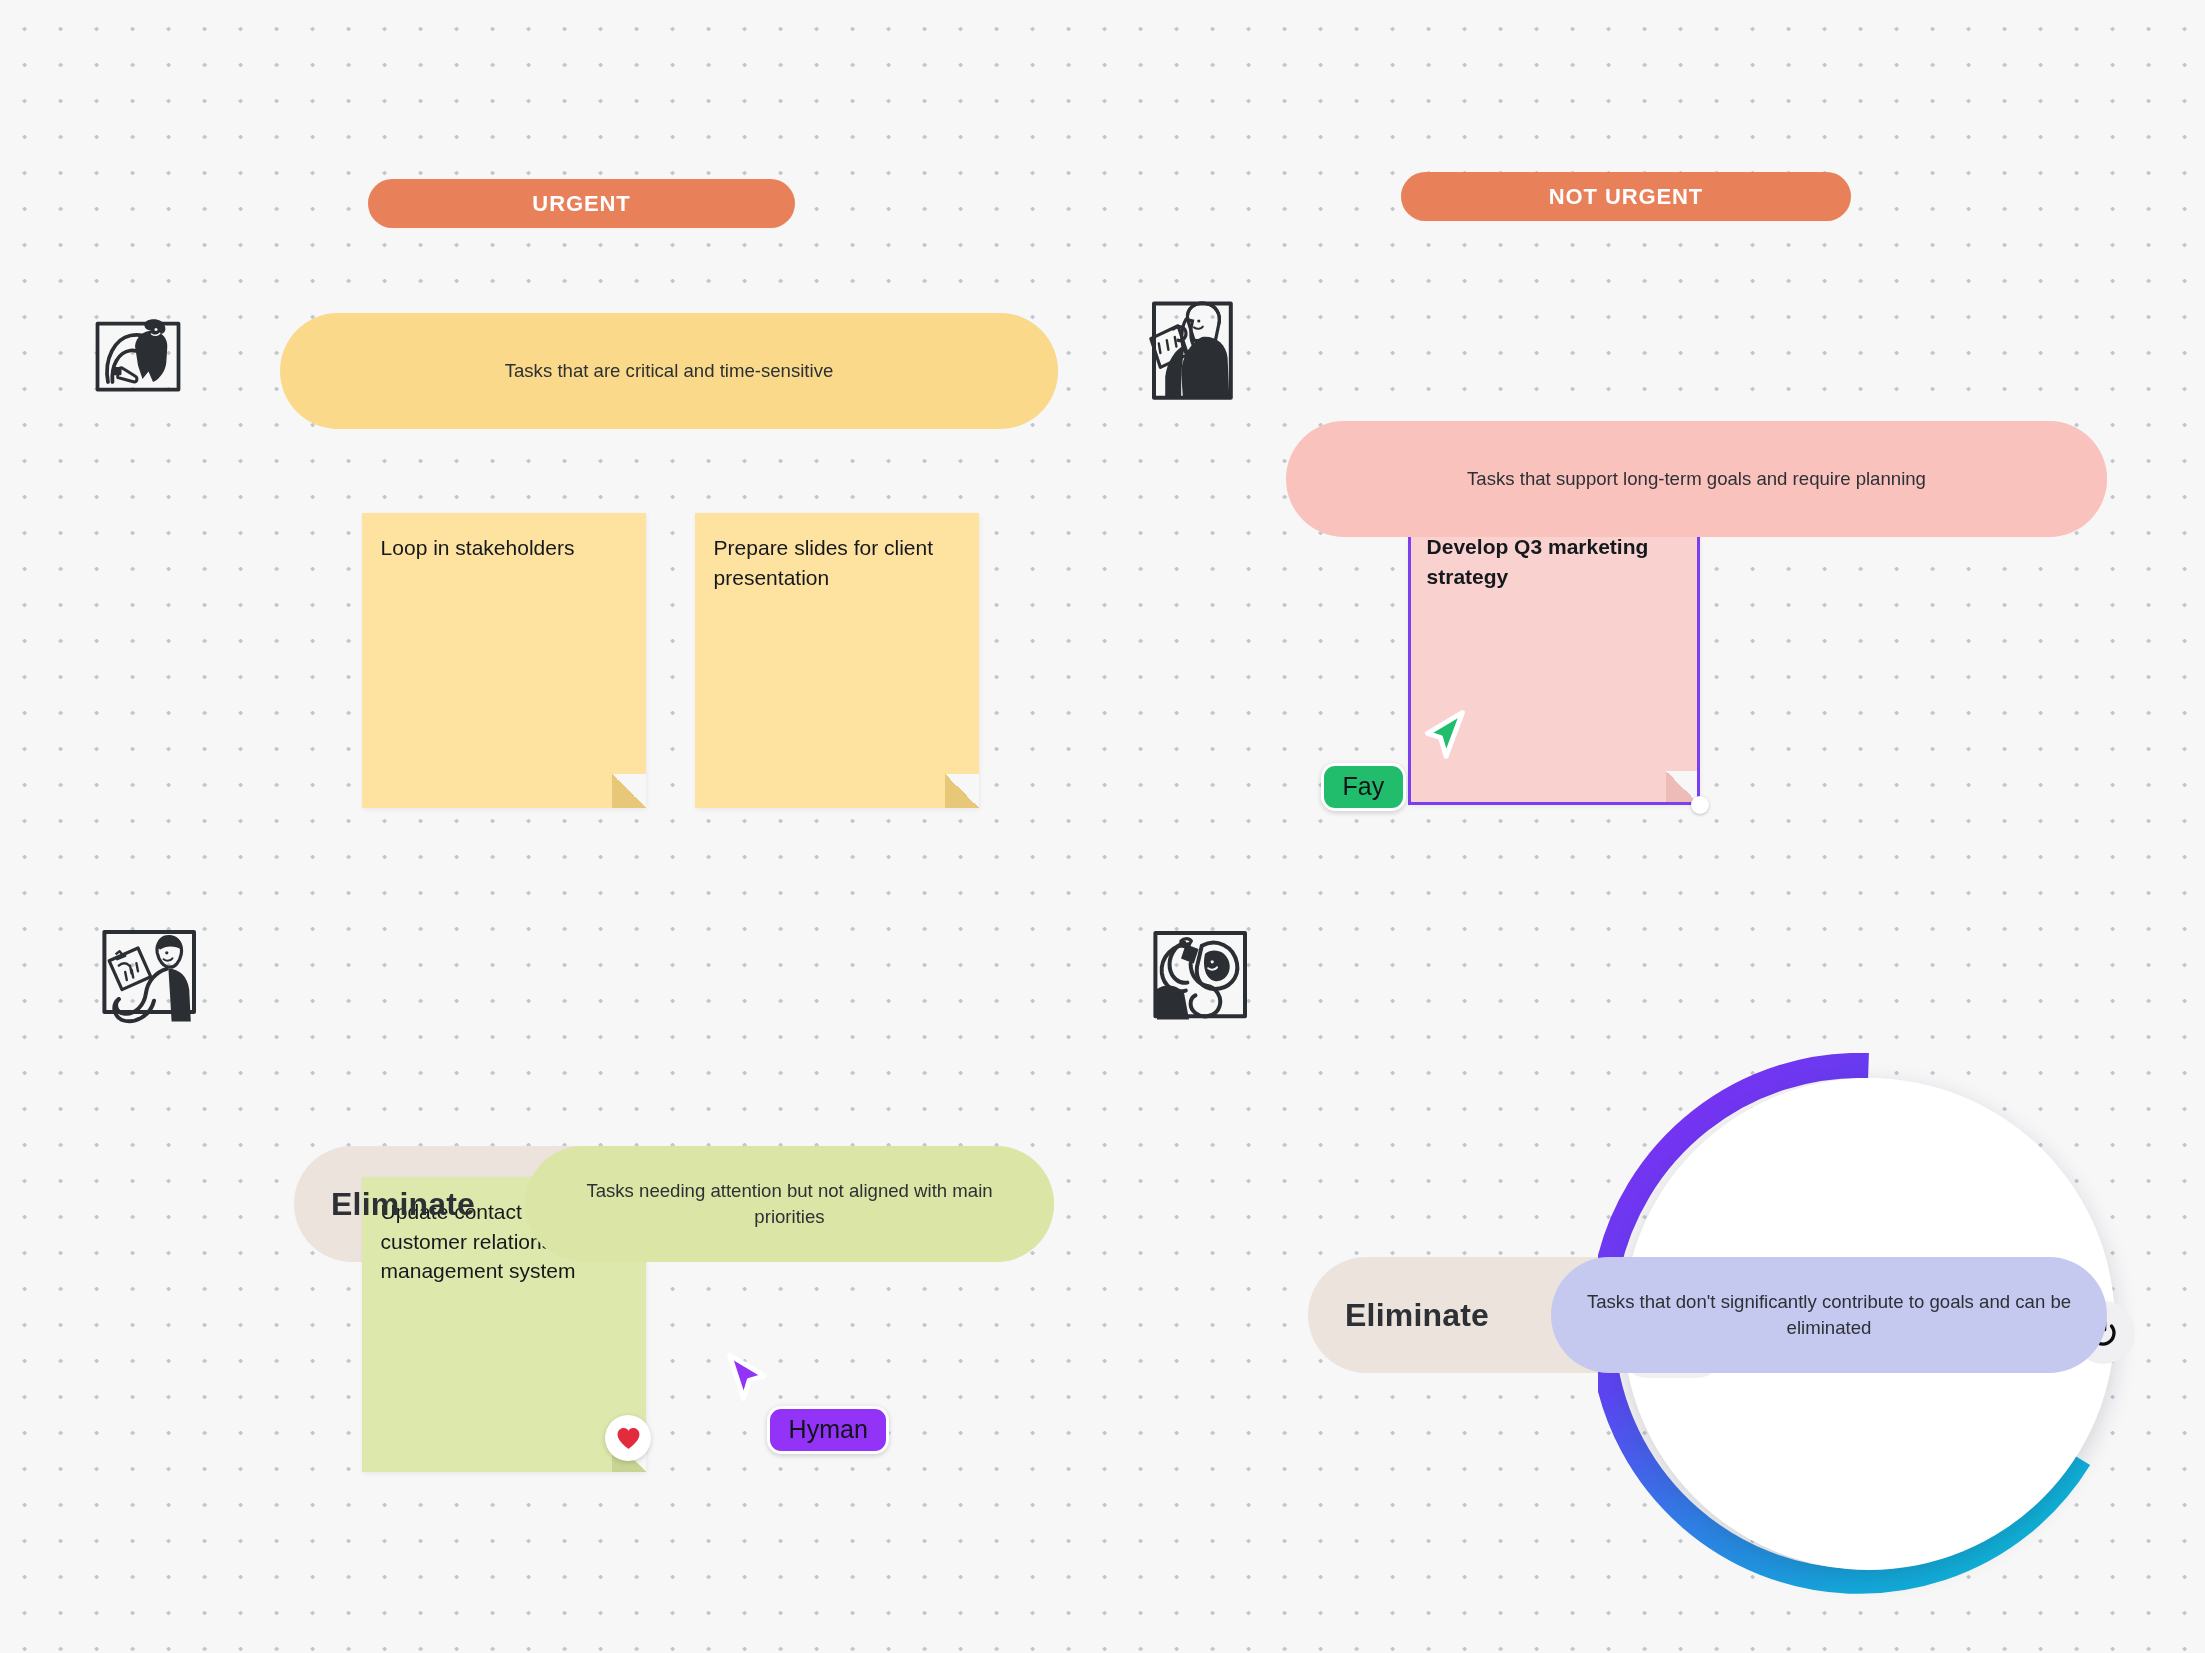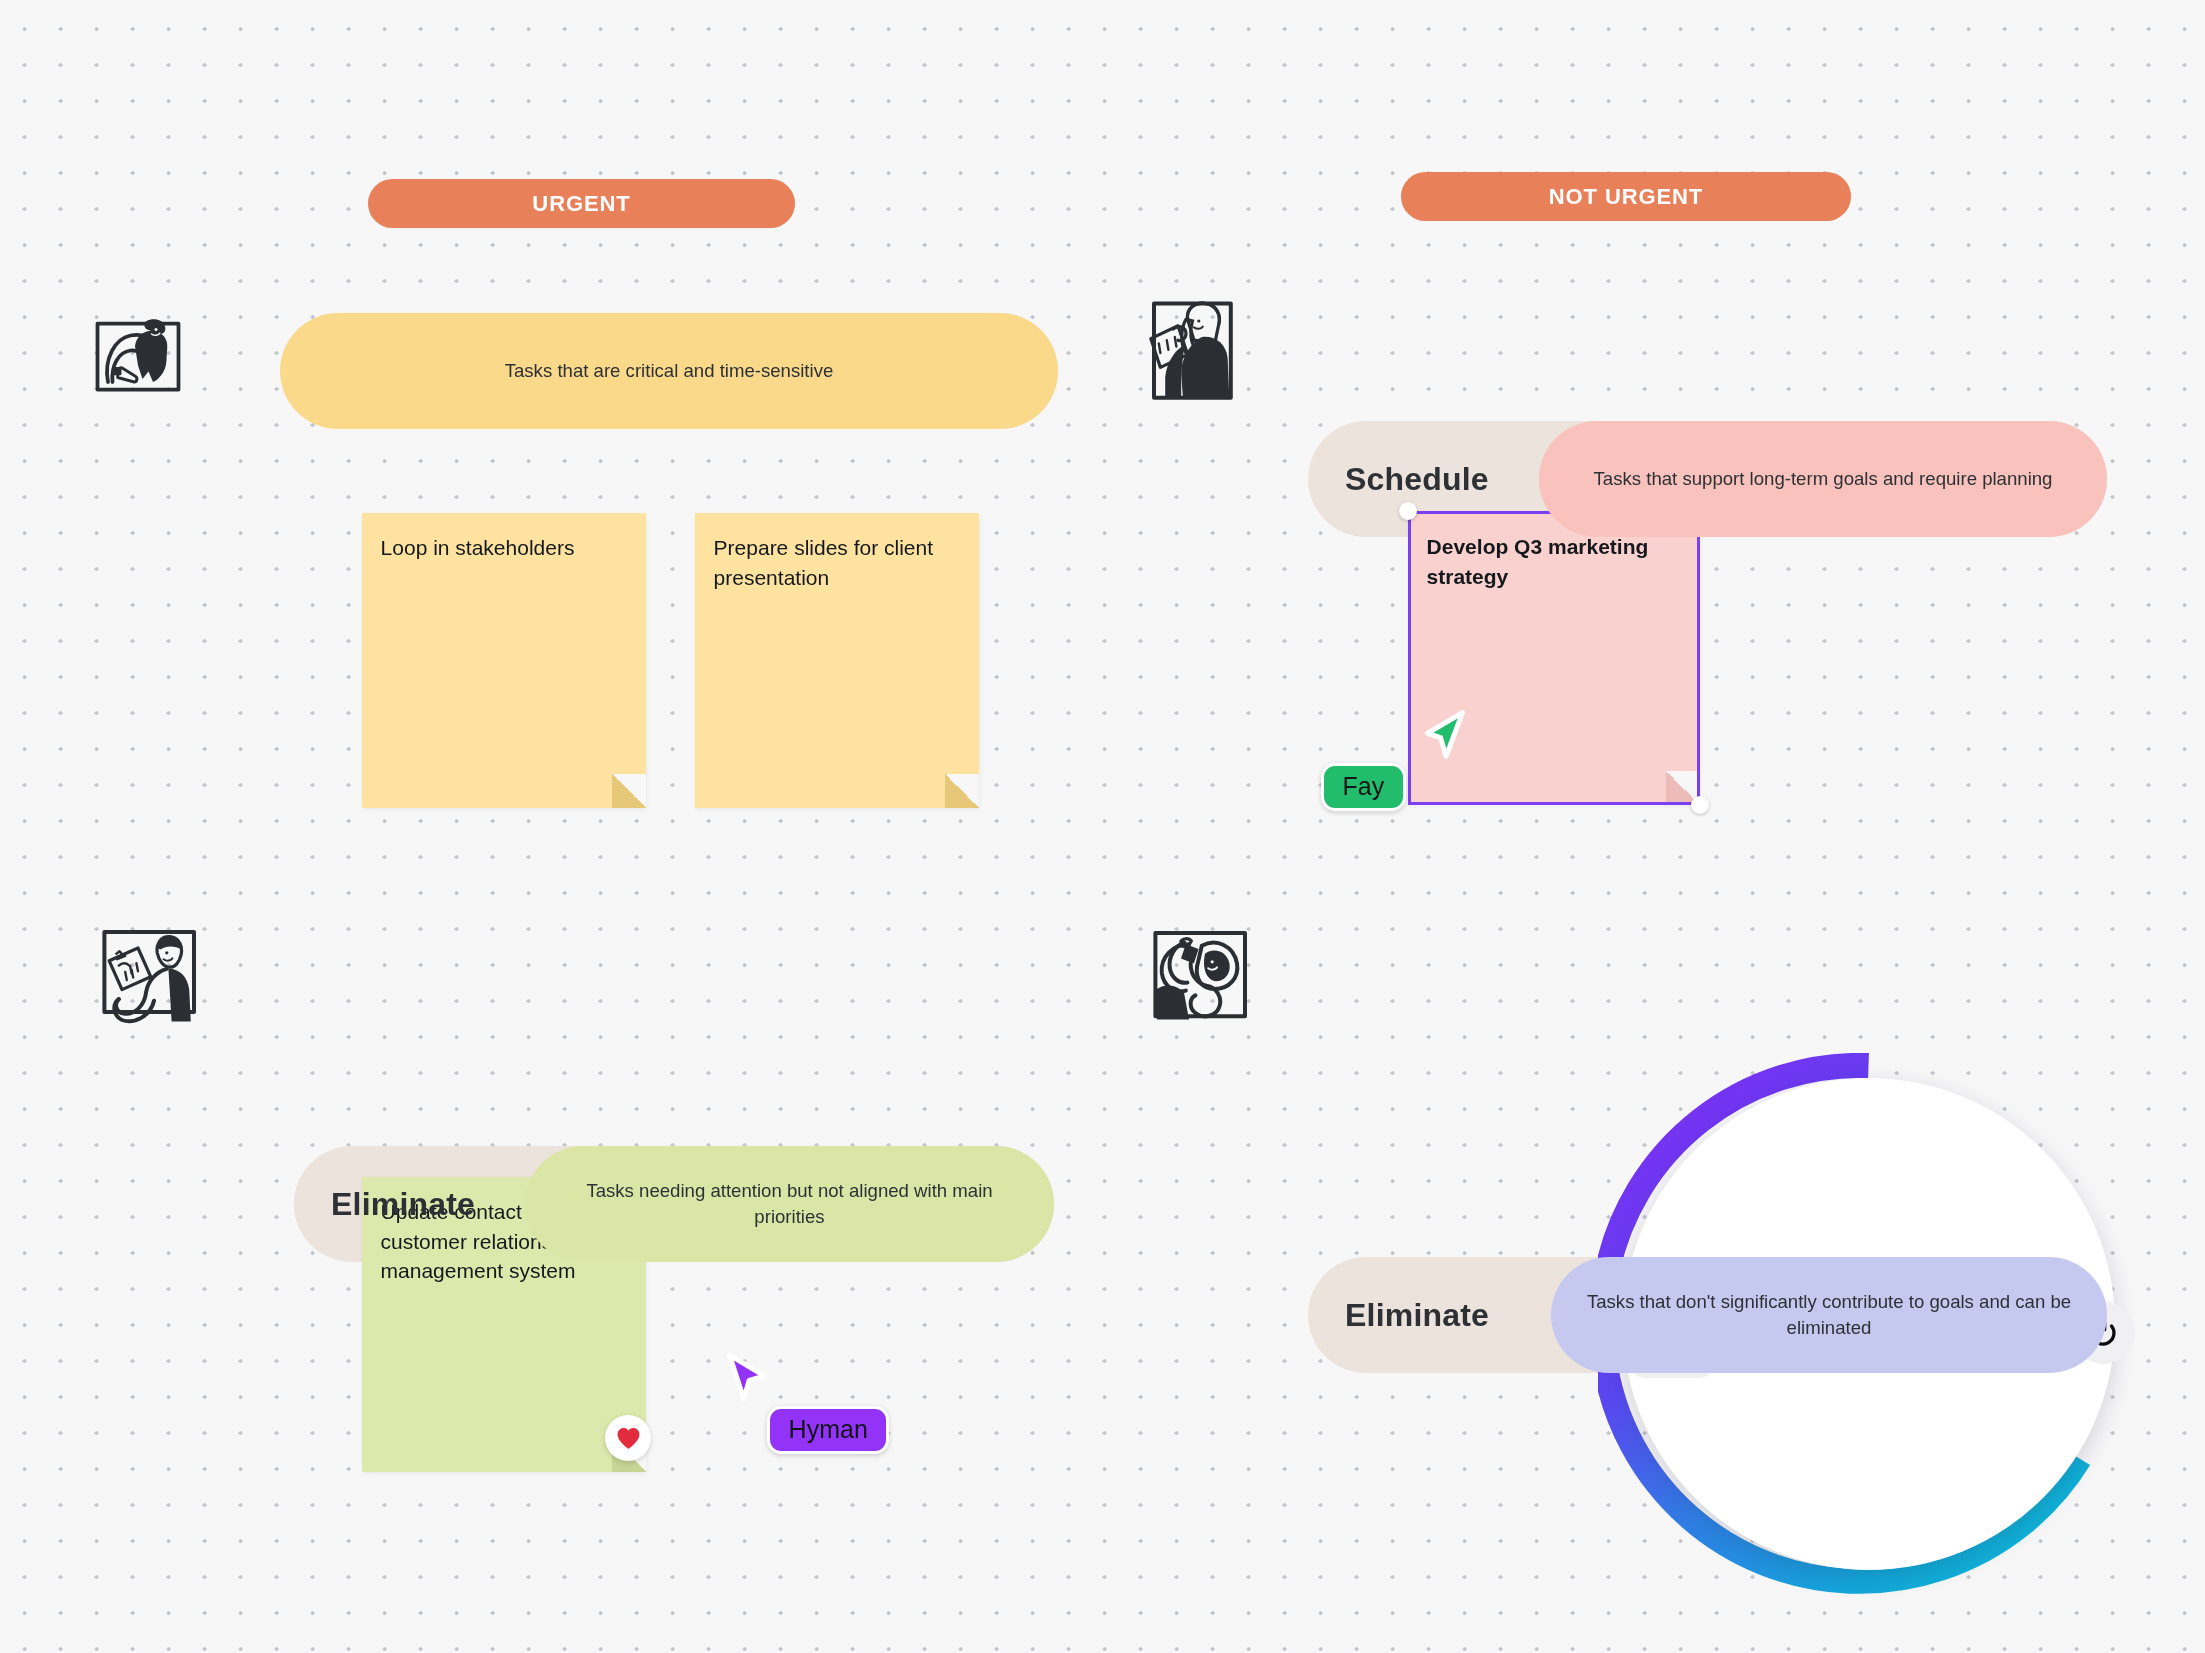--- a/index.html
+++ b/index.html
@@ -241,21 +241,20 @@
     <circle cx="66" cy="30" r="2" fill="#2b2f33"></circle>
     <path d="M60 38 C64 41 69 40 71 37" fill="none" stroke="#2b2f33" stroke-width="2.5" stroke-linecap="round"></path>
     <path d="M70 50 C86 48 100 58 102 76 L104 124 L46 124 L44 96 C44 78 54 58 70 50 Z" fill="#2b2f33"></path>
     <path d="M48 60 C36 66 26 82 24 100 L24 124 L44 124 L44 96 Z" fill="#2b2f33"></path>
     <path d="M6 52 L40 36 L52 72 L18 88 Z" fill="none" stroke="#2b2f33" stroke-width="4" stroke-linejoin="round"></path>
     <path d="M16 58 L18 70 M26 54 L28 66 M36 50 L38 62" stroke="#2b2f33" stroke-width="3" stroke-linecap="round"></path>
     <path d="M34 40 C42 34 50 38 50 46 C50 52 44 56 40 54" fill="none" stroke="#2b2f33" stroke-width="4" stroke-linecap="round"></path>
   </svg>
 </div>
 <div class="abs qhead" style="left:1308px;top:305px;width:799px;">
-  <div class="qhead-title">Schedule</div>
   <div class="qhead-desc schedule">Tasks that support long-term goals and require planning</div>
 </div>
 
 <div id="note-selected-wrap" style="left:1408px;top:511px;width:292px;height:294px;">
   <div class="sticky pink" style="left:0;top:0;width:292px;height:294px;padding:21px 18.6px;">
     <div>Develop Q3 marketing strategy</div>
     <div class="fold"></div>
   </div>
   <div class="sel-border"></div>
   <div class="handle" style="left:-9.3px;top:-9.3px;"></div>

